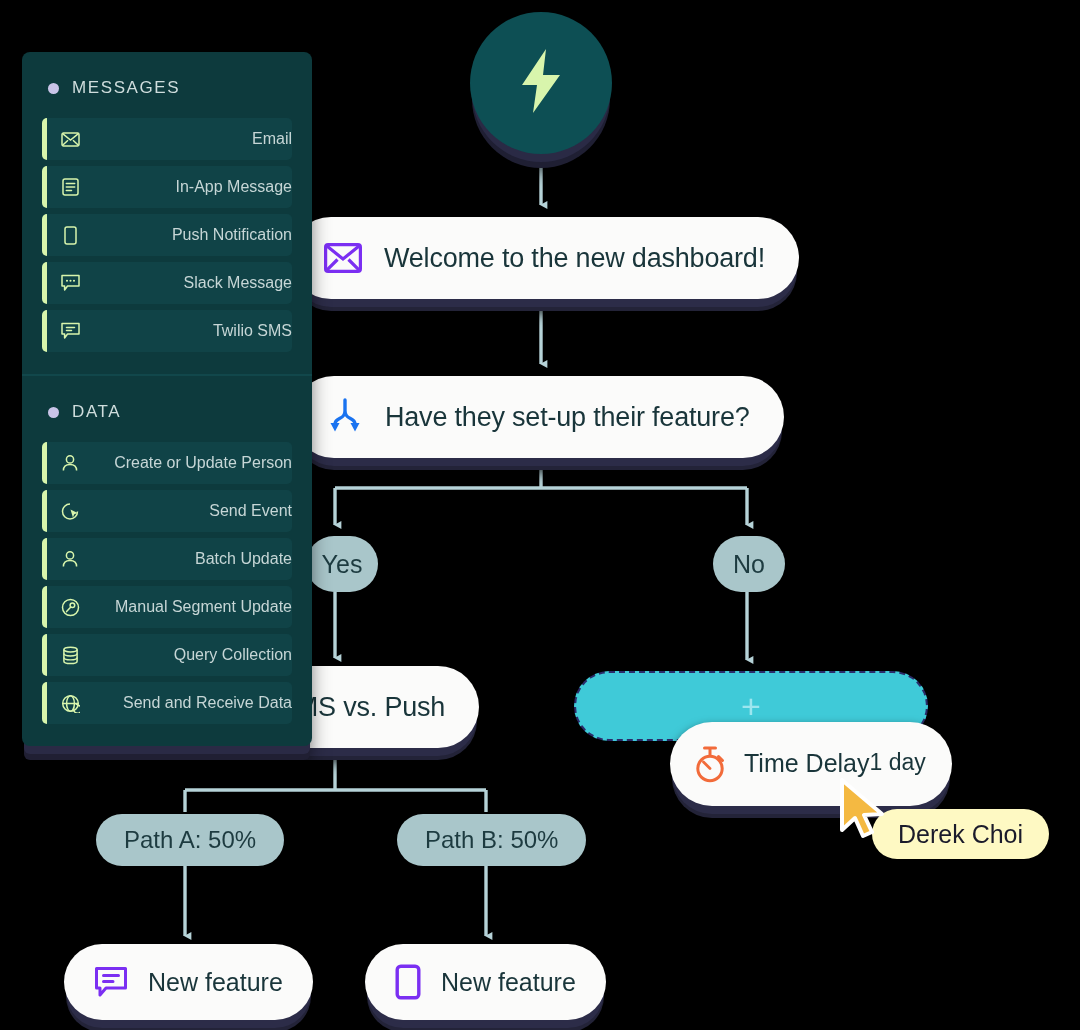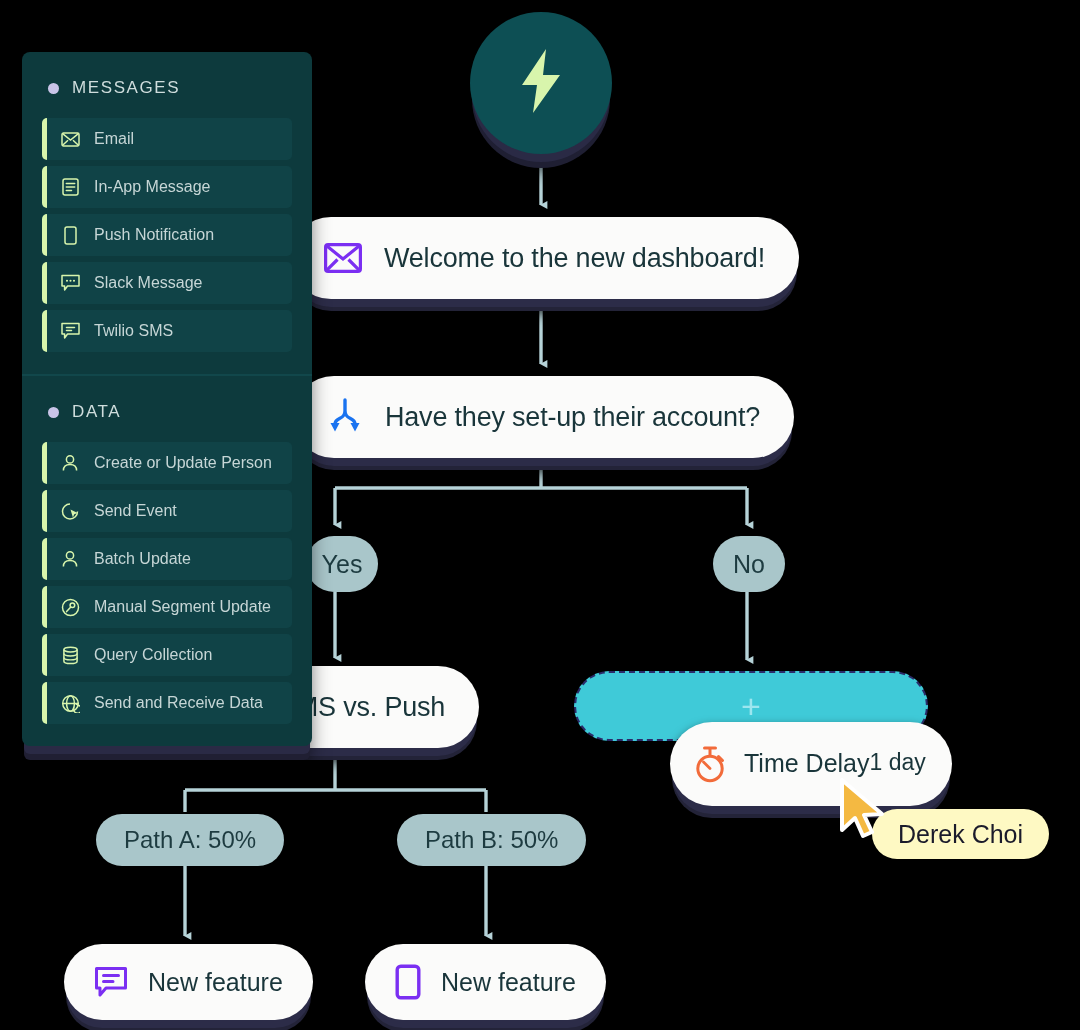--- a/index.html
+++ b/index.html
@@ -235,20 +235,21 @@
     display: flex;
     align-items: center;
     gap: 14px;
     height: 42px;
     margin-bottom: 6px;
     background: #104347;
     border-radius: 5px;
     padding-left: 18px;
     box-sizing: border-box;
     overflow: hidden;
+    justify-content: space-between;
   }
   .panel-item:last-child { margin-bottom: 0; }
   .panel-item::before {
     content: "";
     position: absolute;
     left: 0; top: 0;
     width: 5px;
     height: 100%;
     background: #d8f5ac;
   }
@@ -324,21 +325,21 @@
 
   <div class="card card-main" style="left:293px; top:376px;">
     <span class="card-icon">
       <svg width="36" height="38" viewBox="0 0 36 38">
         <path d="M18,2 L18,13 M18,13 C18,22 8,19 8,26
                  M18,13 C18,22 28,19 28,26" fill="none" stroke="#1a73f0" stroke-width="3.4" stroke-linecap="round"></path>
         <path d="M3.5,25 L12.5,25 L8,33.5 Z" fill="#1a73f0"></path>
         <path d="M23.5,25 L32.5,25 L28,33.5 Z" fill="#1a73f0"></path>
       </svg>
     </span>
-    <span class="card-label">Have they set-up their account?</span>
+    <span class="card-label">Have they set-up their feature?</span>
   </div>
 
   <div class="pill pill-yesno" style="left:306px; top:536px;">
     <span>Yes</span>
   </div>
   <div class="pill pill-yesno" style="left:713px; top:536px;">
     <span>No</span>
   </div>
 
   <div class="card card-main" style="left:244px; top:666px; padding:0 34px;">

